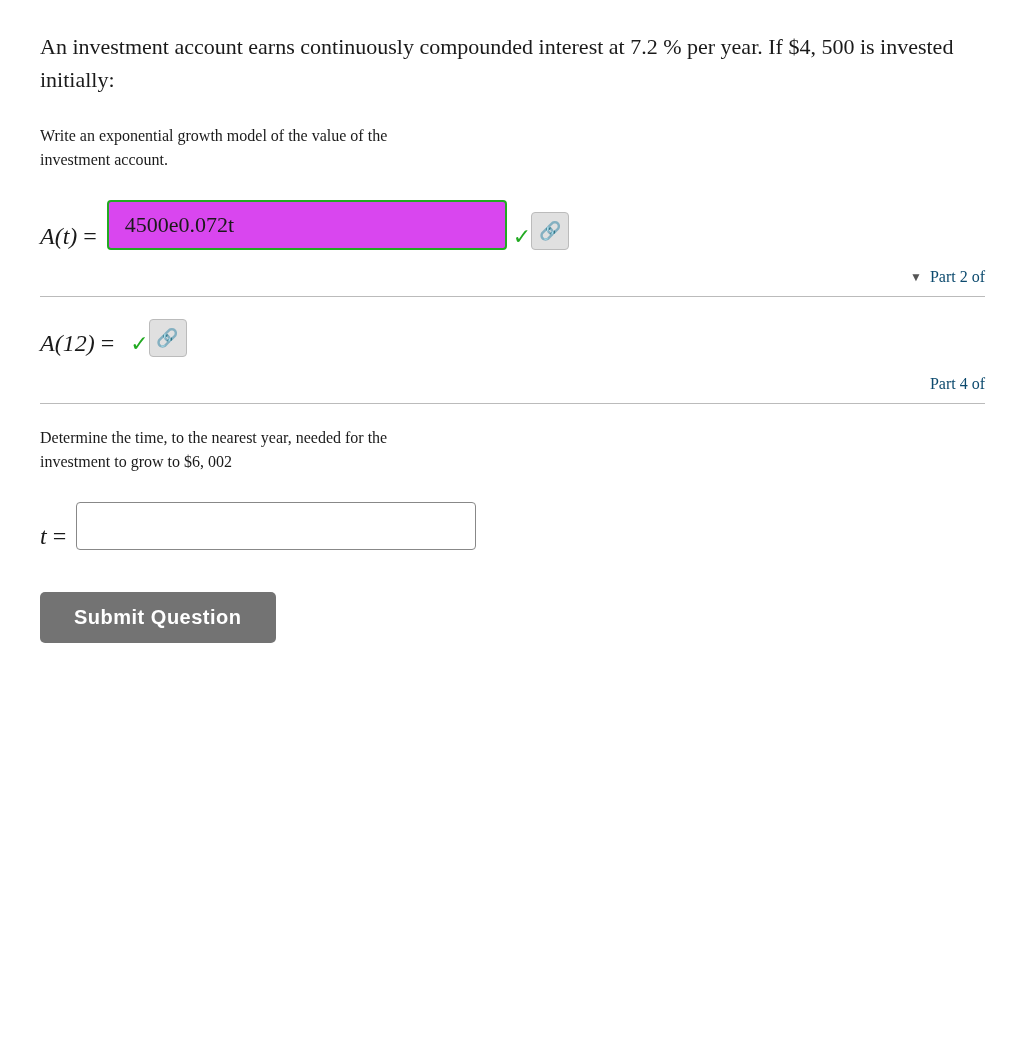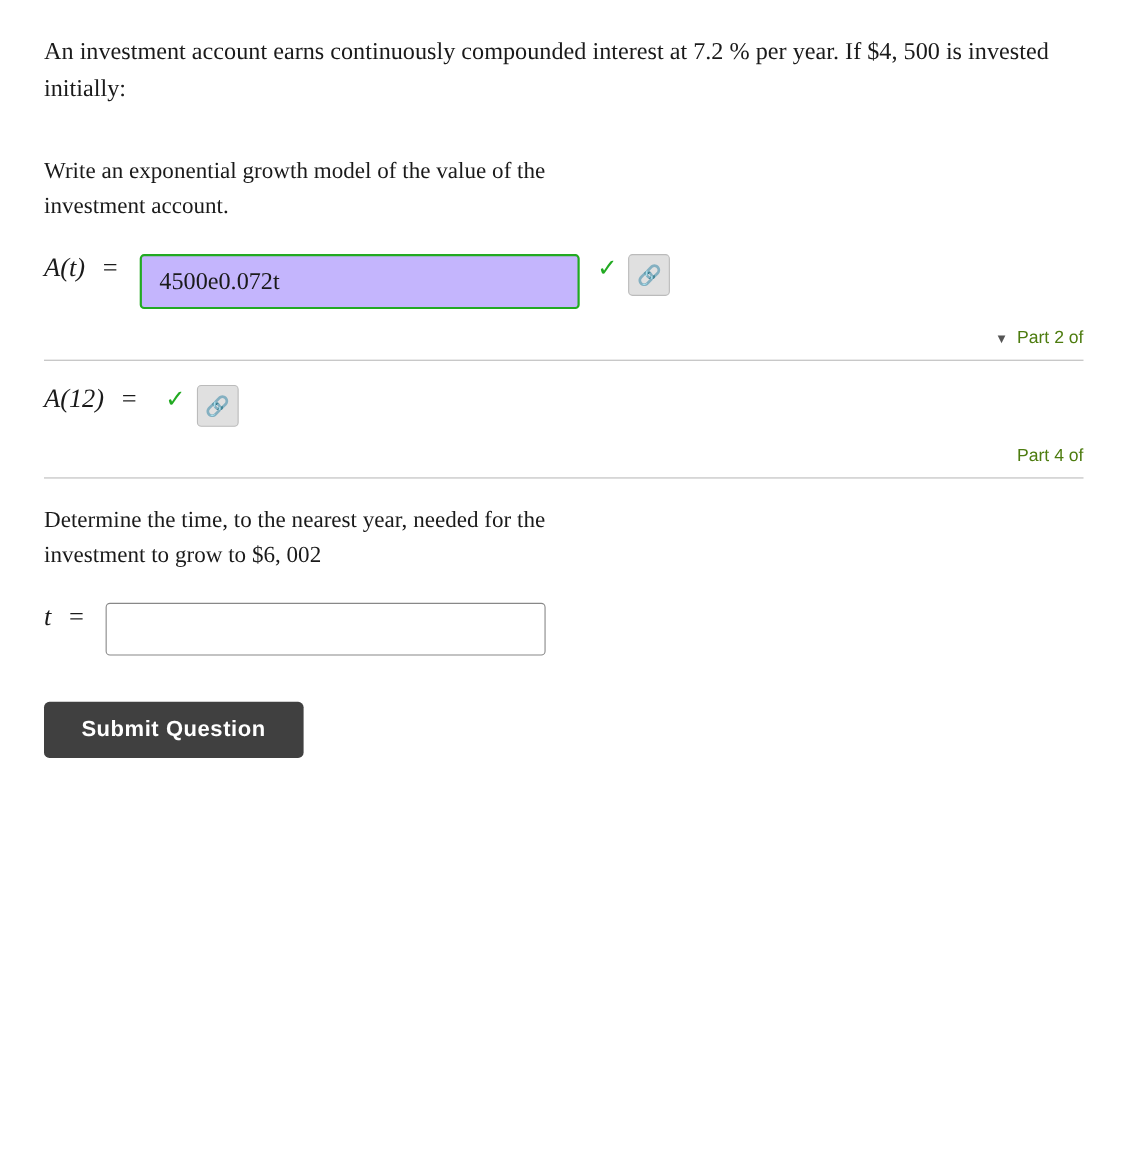--- a/index.html
+++ b/index.html
@@ -14,38 +14,37 @@
       font-size: 20px;
       color: #1a1a1a;
       width: 1025px;
       min-height: 1059px;
       padding: 30px 40px 40px 40px;
     }
 
     .intro-text {
       font-size: 22px;
       line-height: 1.5;
-      margin-bottom: 44px;
+      margin-bottom: 28px;
     }
 
     .part-section {
       margin-bottom: 0;
     }
 
     .question-text {
-      font-size: 21px;
+      font-size: 16px;
       line-height: 1.5;
       margin-bottom: 28px;
     }
 
     .answer-row {
       display: flex;
-      align-items: flex-start;
+      align-items: flex-end;
       margin-bottom: 18px;
-      gap: 10px;
     }
 
     .label-math {
       font-style: italic;
       font-size: 24px;
       white-space: nowrap;
       margin-right: 6px;
     }
 
     .equals {
@@ -54,21 +53,21 @@
       white-space: nowrap;
     }
 
     .input-box {
       border: 2.5px solid #22aa22;
       border-radius: 4px;
       padding: 10px 16px;
       font-size: 22px;
       font-family: Georgia, 'Times New Roman', serif;
       min-width: 400px;
-      background: #c4b5fd;
+      background: #d946ef;
       outline: none;
       color: #1a1a1a;
     }
 
     .input-box-plain {
       border: 1.5px solid #888;
       border-radius: 4px;
       padding: 10px 16px;
       font-size: 22px;
       font-family: Georgia, 'Times New Roman', serif;
@@ -101,37 +100,37 @@
     .part-label-row {
       display: flex;
       justify-content: flex-end;
       align-items: center;
       gap: 8px;
       margin-bottom: 4px;
     }
 
     .part-label {
       font-size: 16px;
-      color: #4d7c0f;
-      font-family: Liberation Sans, sans-serif;
+      color: #0c4a6e;
+      font-family: Liberation Serif, serif;
     }
 
     .triangle-icon {
       font-size: 12px;
       color: #555;
     }
 
     .divider {
       border: none;
       border-top: 1.5px solid #bbb;
       margin: 10px 0 22px 0;
     }
 
     .submit-btn {
-      background: #404040;
+      background: #737373;
       color: #fff;
       font-size: 20px;
       font-family: Arial, sans-serif;
       font-weight: bold;
       padding: 14px 34px;
       border: none;
       border-radius: 5px;
       cursor: pointer;
       margin-top: 24px;
       letter-spacing: 0.5px;

